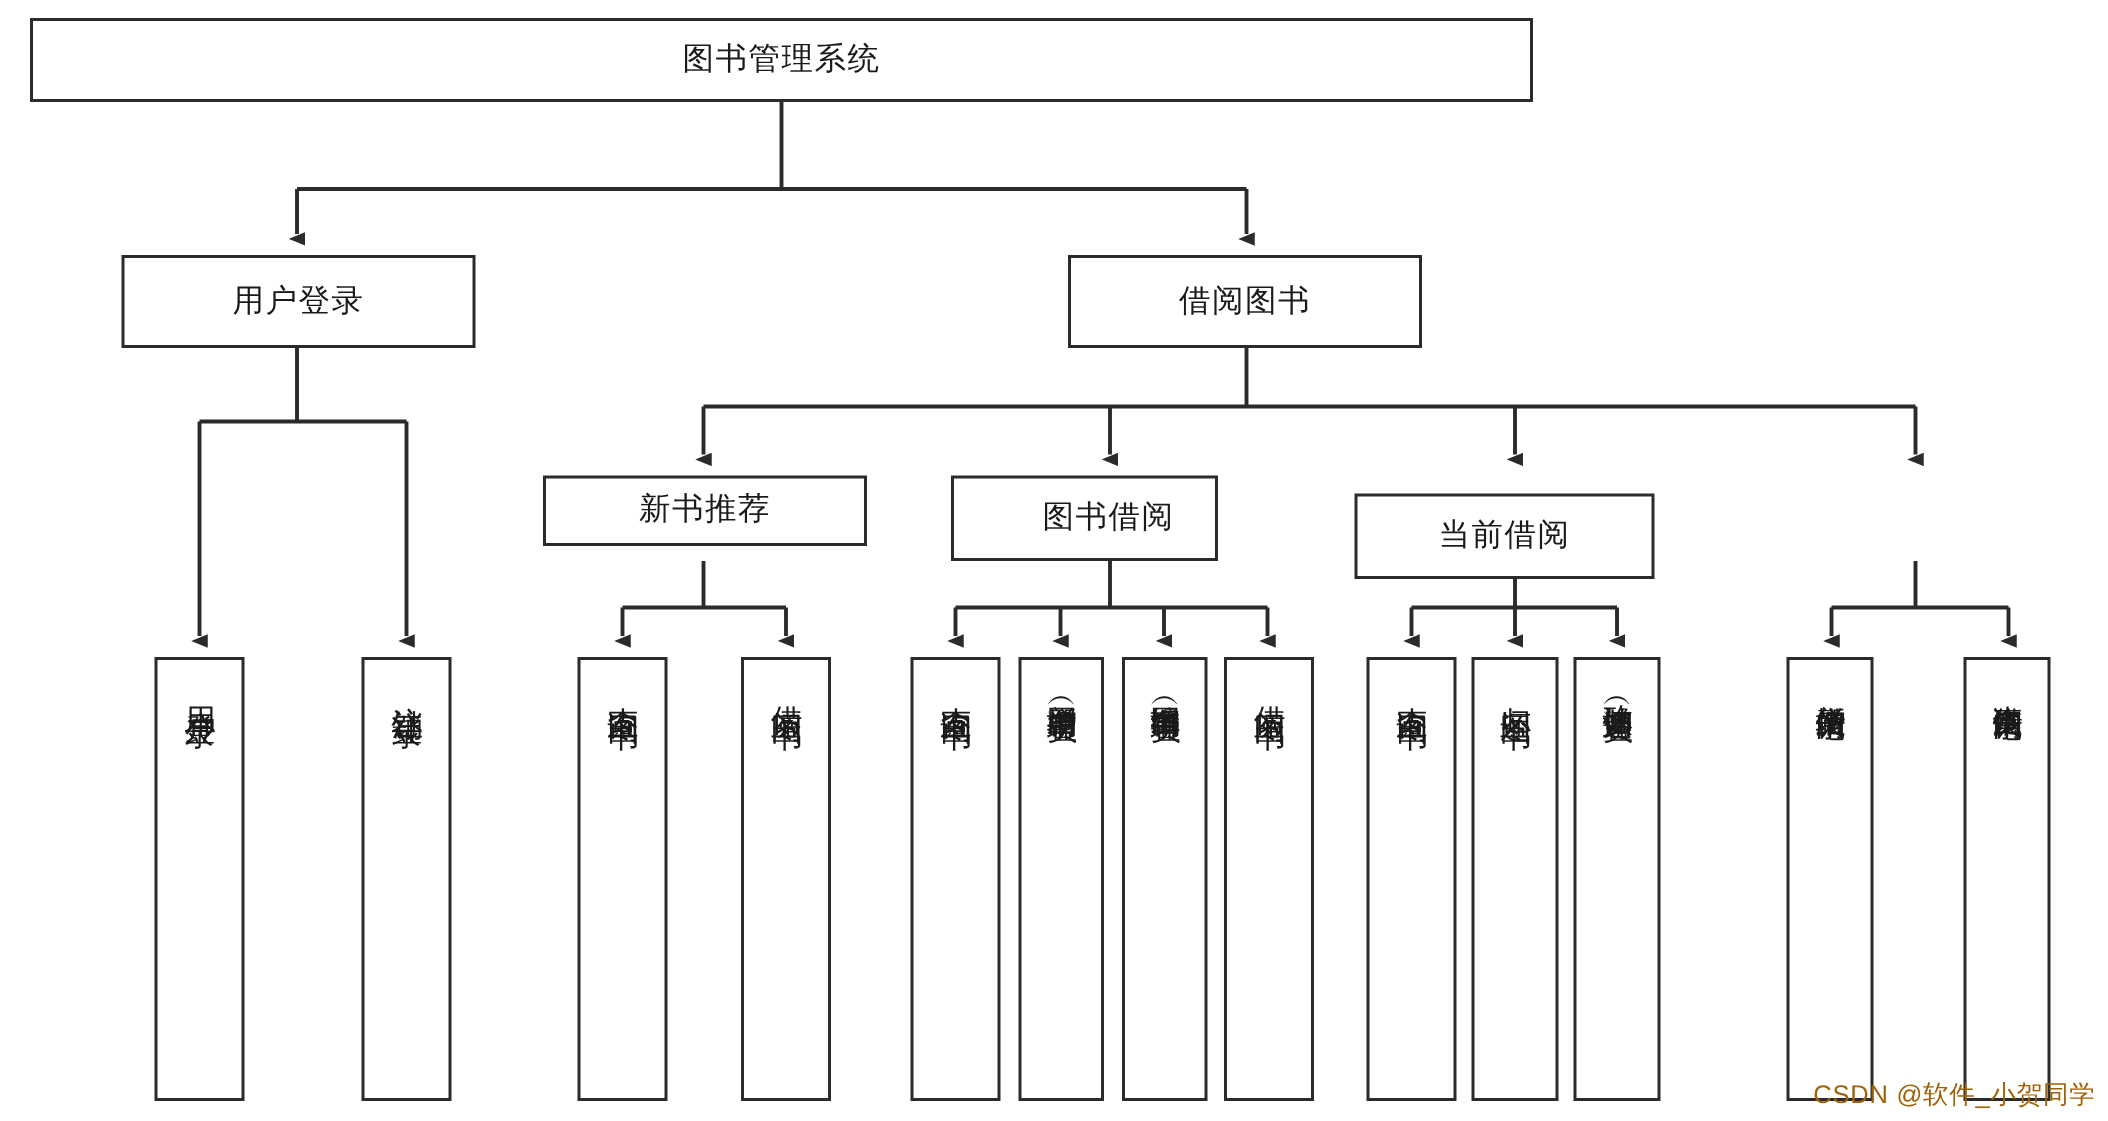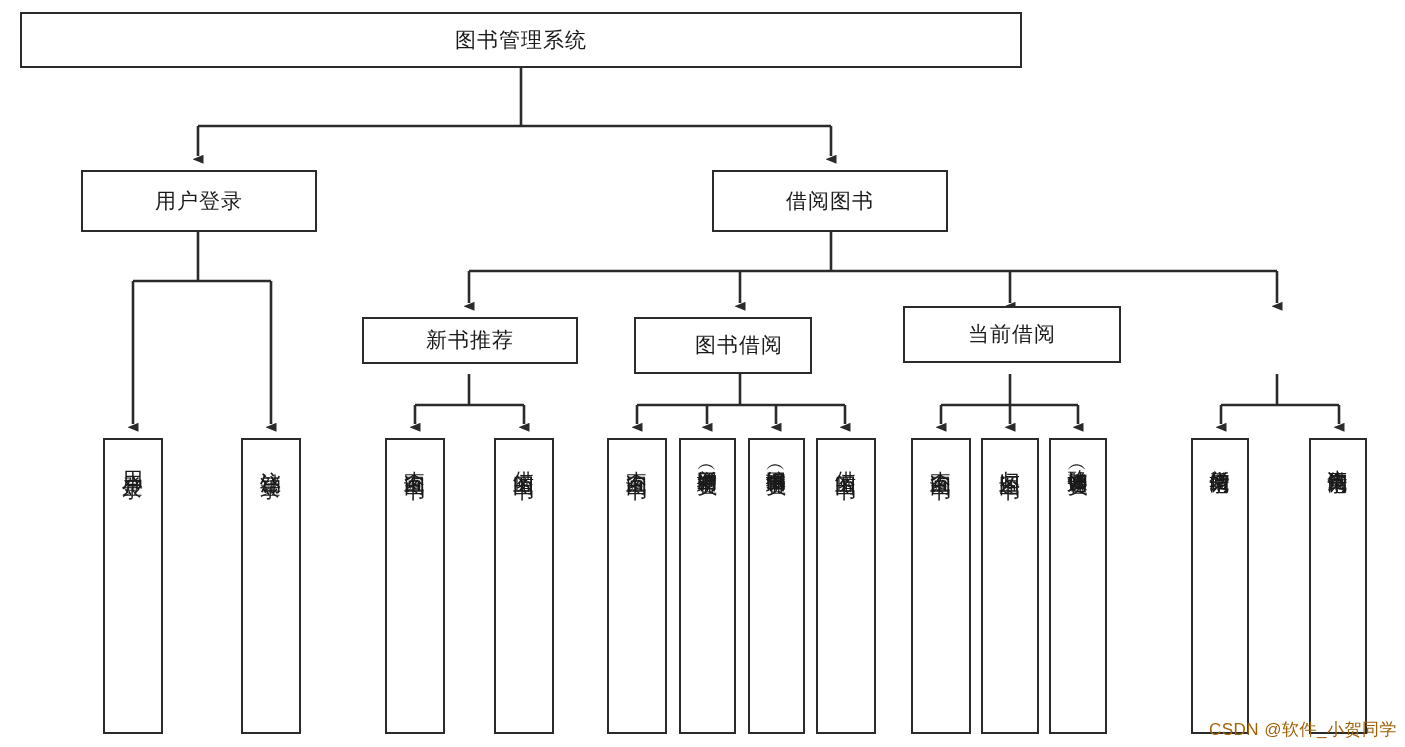--- a/index.html
+++ b/index.html
@@ -137,21 +137,21 @@
   <div class="node horizontal" style="left:712px; top:170px; width:236px; height:62px;">
     <span class="node-label">借阅图书</span>
   </div>
 
   <div class="node horizontal" style="left:362px; top:317px; width:216px; height:47px;">
     <span class="node-label">新书推荐</span>
   </div>
   <div class="node horizontal" style="left:634px; top:317px; width:178px; height:57px;padding-left:32px;">
     <span class="node-label">图书借阅</span>
   </div>
-  <div class="node horizontal" style="left:903px; top:306px; width:218px; height:57px;">
+  <div class="node horizontal" style="left:903px; top:329px; width:200px; height:57px;">
     <span class="node-label">当前借阅</span>
   </div>
 
   <div class="node vertical" style="left:103px; top:438px; width:60px; height:296px;">
     <span class="node-label">用户登录</span>
   </div>
   <div class="node vertical" style="left:241px; top:438px; width:60px; height:296px;">
     <span class="node-label">注销登录</span>
   </div>
 

